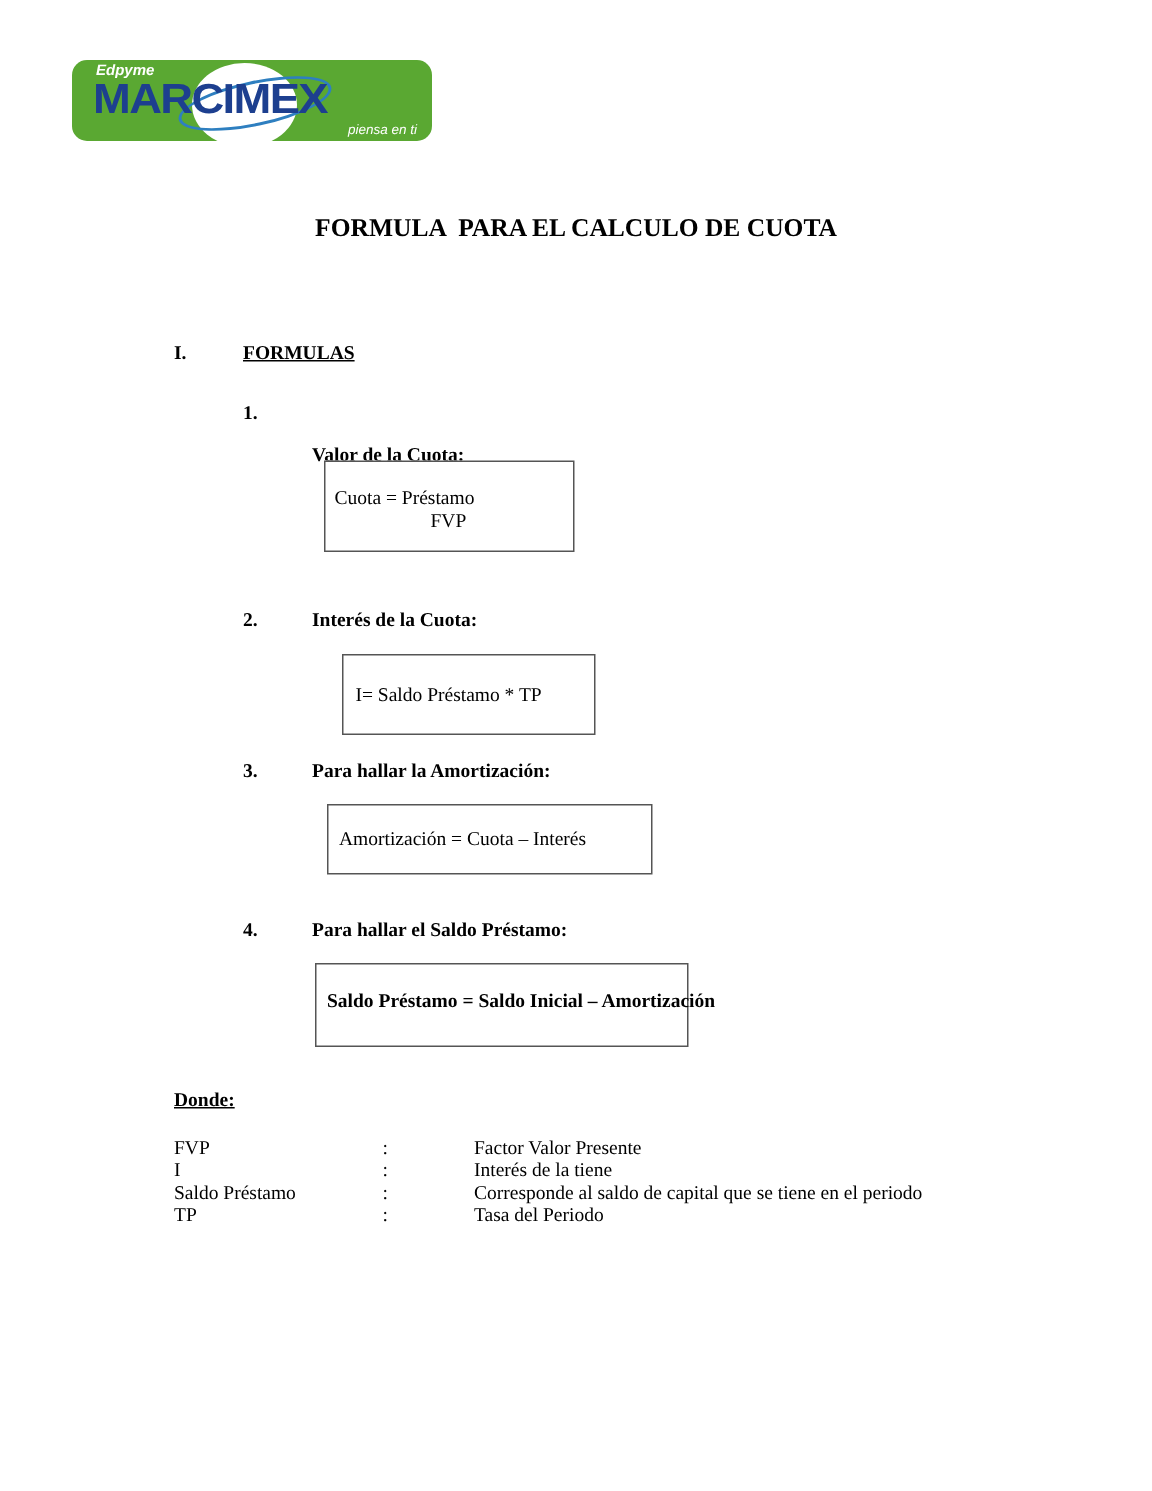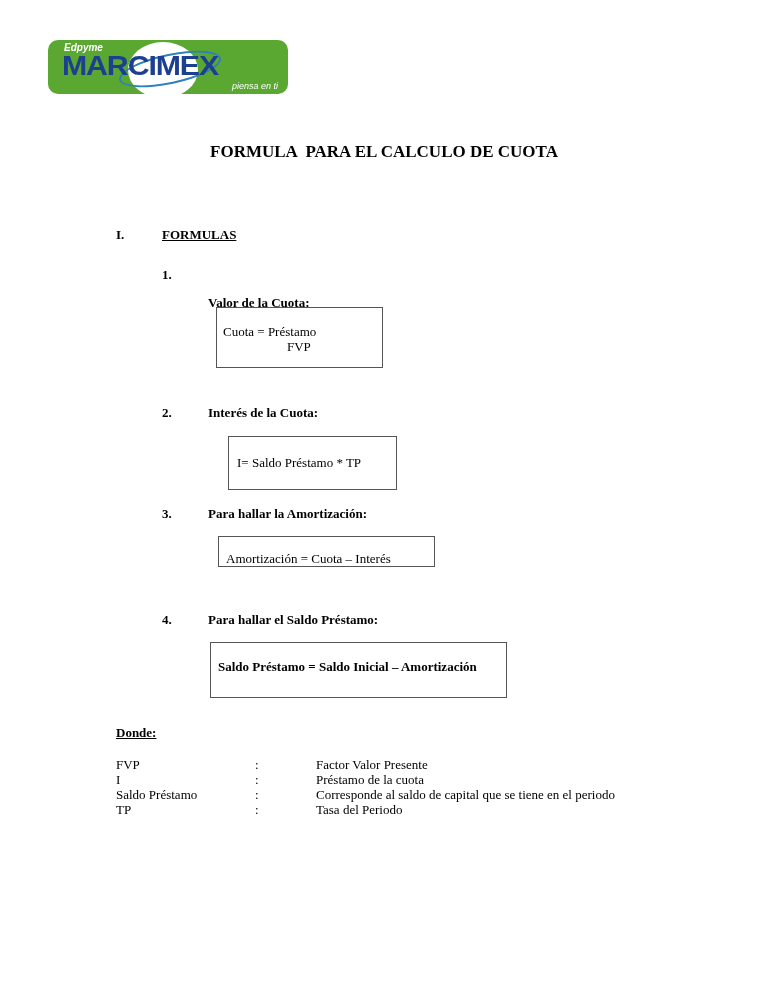--- a/index.html
+++ b/index.html
@@ -156,41 +156,41 @@
 </div>
 
 <div class="abs item-num" style="top:405px;">2.</div>
 <div class="abs item-label" style="top:405px;">Interés de la Cuota:</div>
 <div class="abs formula-box" style="left:228px; top:436px; width:169px; height:54px;">
   <span class="ftext" style="left:8px; top:18px;">I= Saldo Préstamo * TP</span>
 </div>
 
 <div class="abs item-num" style="top:506px;">3.</div>
 <div class="abs item-label" style="top:506px;">Para hallar la Amortización:</div>
-<div class="abs formula-box" style="left:218px; top:536px; width:217px; height:31px;">
+<div class="abs formula-box" style="left:218px; top:536px; width:217px; height:47px;">
   <span class="ftext" style="left:7px; top:14px;">Amortización = Cuota – Interés</span>
 </div>
 
 <div class="abs item-num" style="top:612px;">4.</div>
 <div class="abs item-label" style="top:612px;">Para hallar el Saldo Préstamo:</div>
-<div class="abs formula-box" style="left:210px; top:642px; width:297px; height:56px;">
+<div class="abs formula-box" style="left:210px; top:642px; width:249px; height:56px;">
   <span class="ftext" style="left:7px; top:16px; font-weight:bold;">Saldo Préstamo = Saldo Inicial – Amortización</span>
 </div>
 
 <div class="abs donde-label">Donde:</div>
 
 <div class="abs def-row" style="top:757px;">
   <span class="term">FVP</span>
   <span class="colon">:</span>
   <span class="desc">Factor Valor Presente</span>
 </div>
 <div class="abs def-row" style="top:772px;">
   <span class="term">I</span>
   <span class="colon">:</span>
-  <span class="desc">Préstamo de la cuota</span>
+  <span class="desc">Interés de la tiene</span>
 </div>
 <div class="abs def-row" style="top:787px;">
   <span class="term">Saldo Préstamo</span>
   <span class="colon">:</span>
   <span class="desc">Corresponde al saldo de capital que se tiene en el periodo</span>
 </div>
 <div class="abs def-row" style="top:802px;">
   <span class="term">TP</span>
   <span class="colon">:</span>
   <span class="desc">Tasa del Periodo</span>

